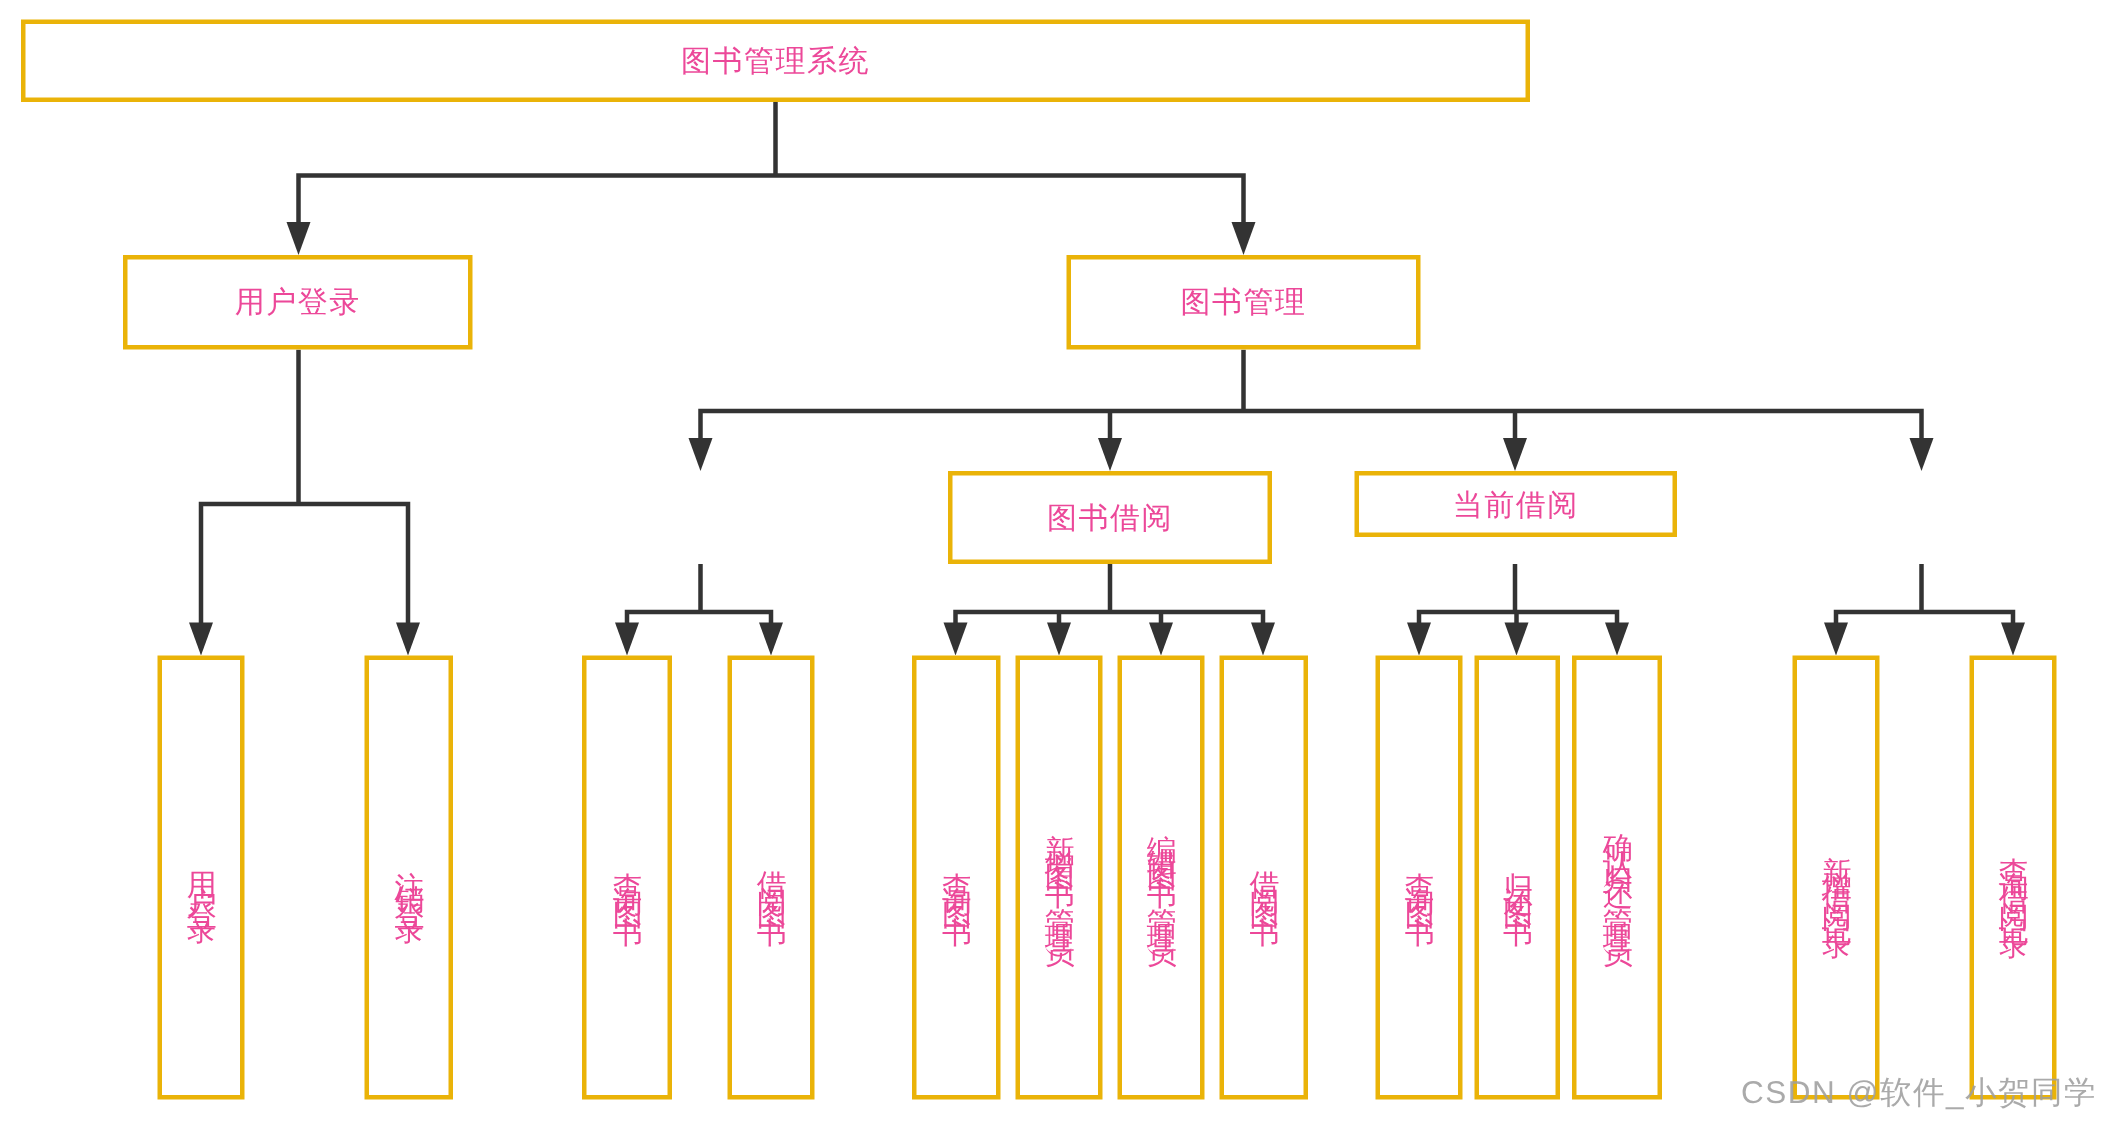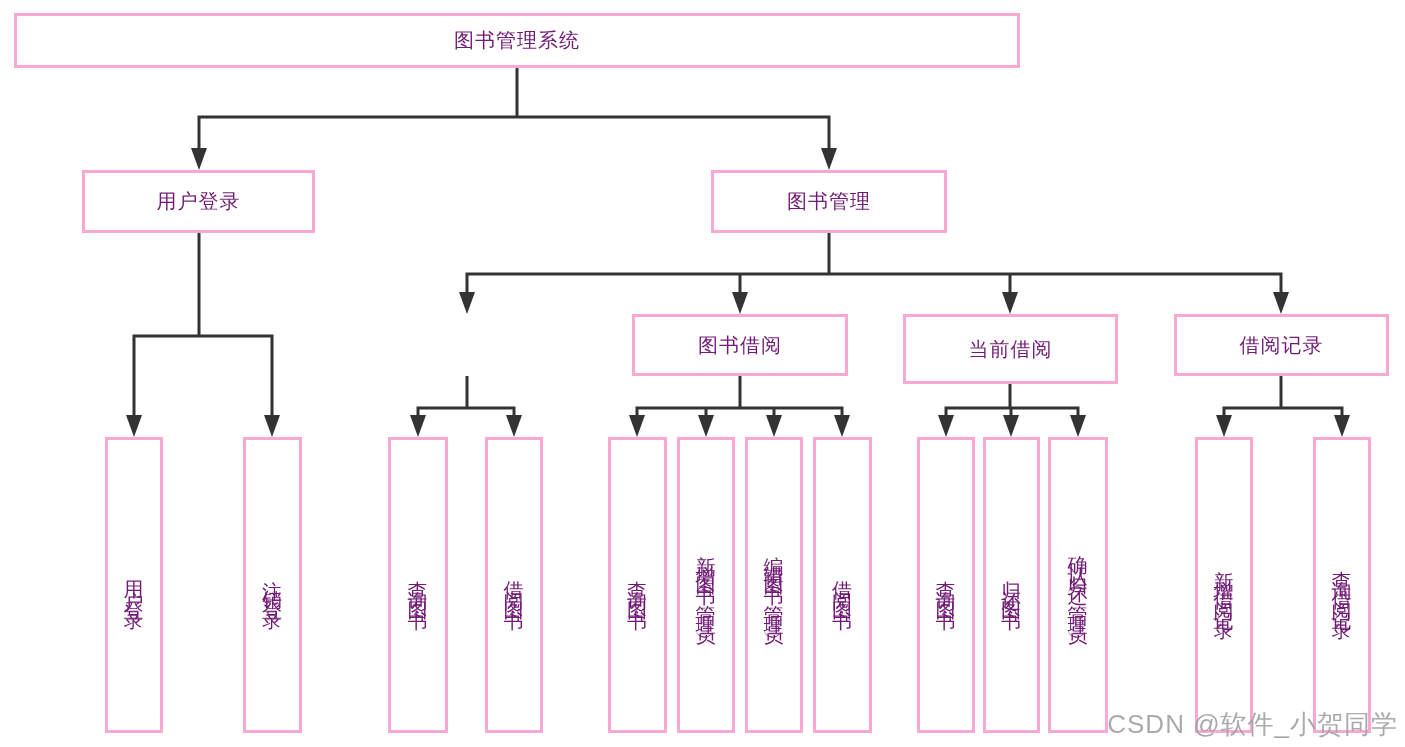--- a/index.html
+++ b/index.html
@@ -14,22 +14,22 @@
   svg.wires {
     position: absolute;
     left: 0; top: 0;
     width: 1405px; height: 747px;
     z-index: 1;
   }
   .box {
     position: absolute;
     box-sizing: border-box;
     background: #ffffff;
-    border: 3px solid #f9a8d4;
-    color: #701a75;
+    border: 3px solid #eab308;
+    color: #ec4899;
     display: flex;
     align-items: center;
     justify-content: center;
     z-index: 2;
   }
   .box.h {
     font-size: 20px;
     letter-spacing: 1px;
     white-space: nowrap;
   }
@@ -37,21 +37,21 @@
     font-size: 20px;
     writing-mode: vertical-rl;
     text-orientation: mixed;
     letter-spacing: 10px;
     line-height: 1;
   }
   .watermark {
     position: absolute;
     right: 7px;
     bottom: 5px;
-    font-size: 26px;
+    font-size: 21px;
     color: rgba(158, 158, 158, 0.88);
     z-index: 5;
     white-space: nowrap;
     letter-spacing: 1px;
   }
 </style>
 </head>
 <body>
 
 <div class="canvas">
@@ -95,22 +95,21 @@
       <polygon points="1334,415 1350,415 1342,437"></polygon>
     </g>
   </svg>
 
   <div class="box h" style="left:14px; top:13px; width:1006px; height:55px;">图书管理系统</div>
 
   <div class="box h" style="left:82px; top:170px; width:233px; height:63px;">用户登录</div>
   <div class="box h" style="left:711px; top:170px; width:236px; height:63px;font-family:Liberation Mono, monospace;">图书管理</div>
 
   <div class="box h" style="left:632px; top:314px; width:216px; height:62px;">图书借阅</div>
-  <div class="box h" style="left:903px; top:314px; width:215px; height:70px;">当前借阅</div>
-  <div class="box h" style="left:1174px; top:314px; width:215px; height:62px;">借阅记录</div>
+  <div class="box h" style="left:903px; top:314px; width:215px; height:44px;">当前借阅</div>
 
   <div class="box v" style="left:105px; top:437px; width:58px; height:296px;">用户登录</div>
   <div class="box v" style="left:243px; top:437px; width:59px; height:296px;">注销登录</div>
 
   <div class="box v" style="left:388px; top:437px; width:60px; height:296px;">查询图书</div>
   <div class="box v" style="left:485px; top:437px; width:58px; height:296px;">借阅图书</div>
 
   <div class="box v" style="left:608px; top:437px; width:59px; height:296px;">查询图书</div>
   <div class="box v" style="left:677px; top:437px; width:58px; height:296px;">新增图书（管理员）</div>
   <div class="box v" style="left:745px; top:437px; width:58px; height:296px;">编辑图书（管理员）</div>

